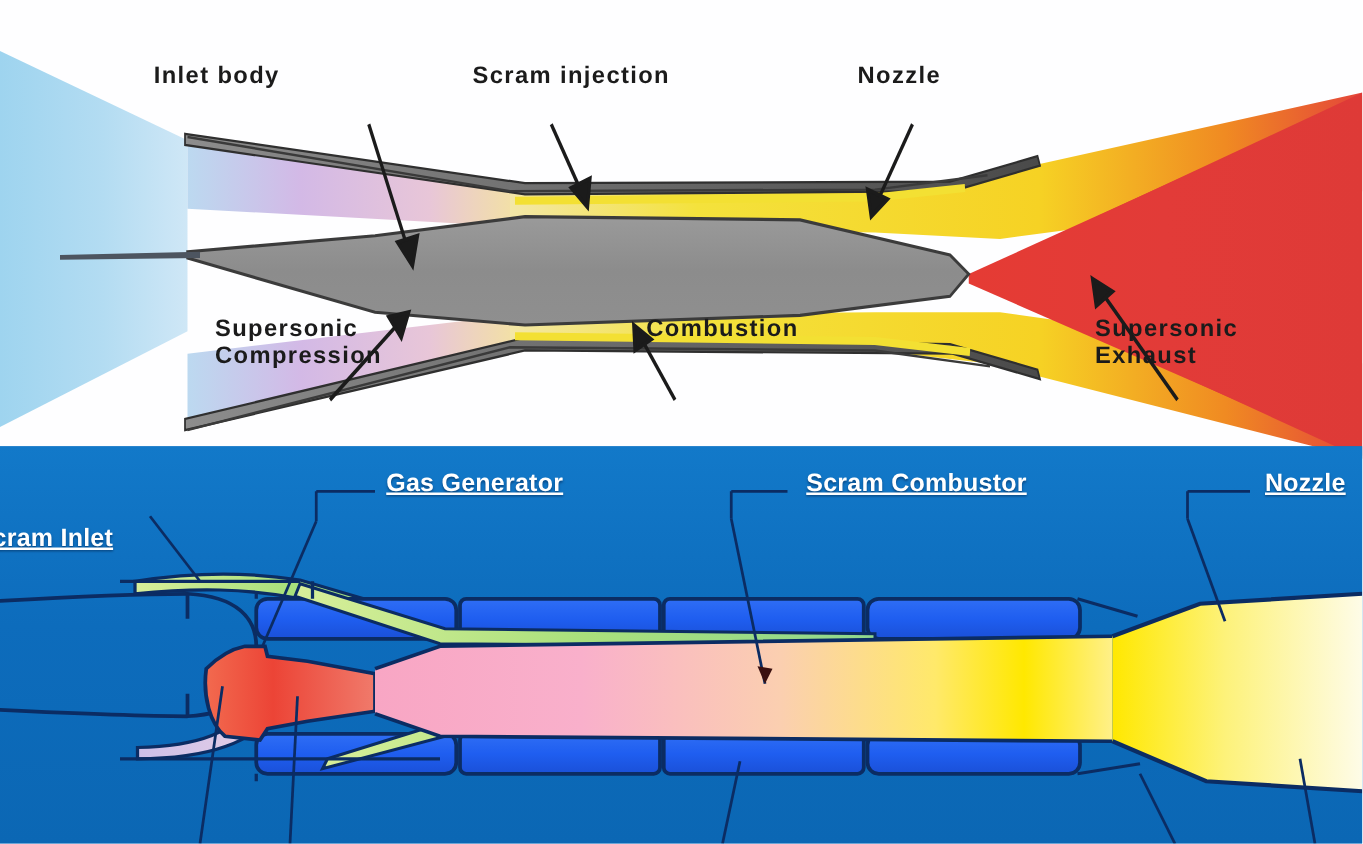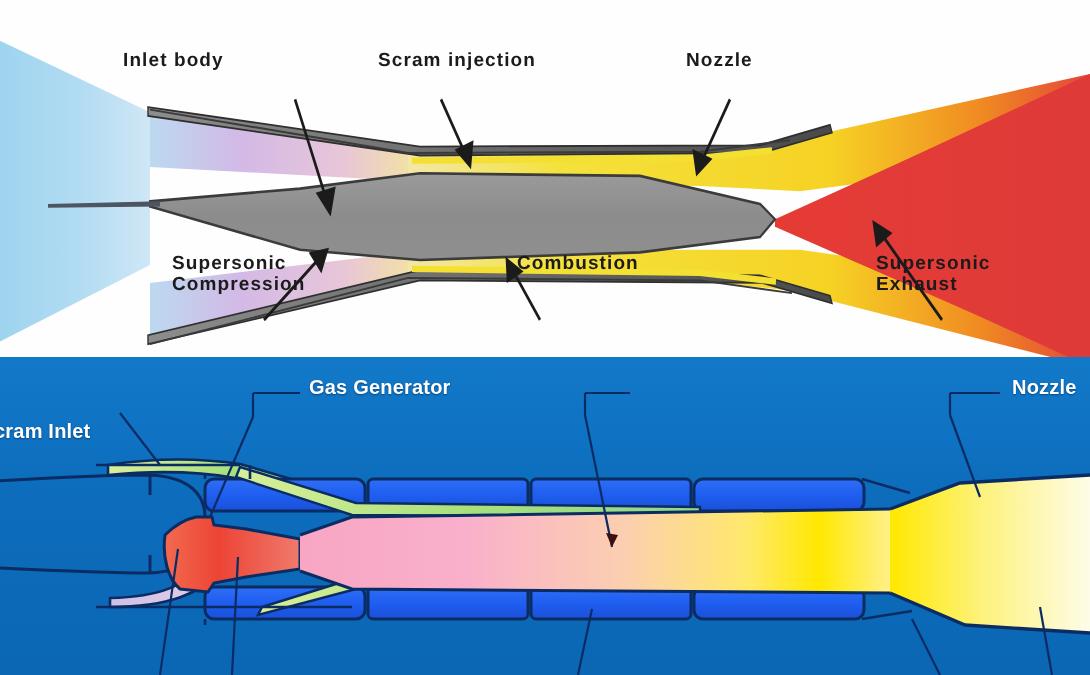--- a/index.html
+++ b/index.html
@@ -62,20 +62,21 @@
   .lbl-bot {
     position: absolute;
     color: #ffffff;
     font-family: "Liberation Sans", sans-serif;
     font-weight: bold;
     font-size: 20px;
     letter-spacing: 0.2px;
     line-height: 22px;
     white-space: pre;
     text-shadow: 0 1px 2px rgba(0,30,70,.55);
+    text-decoration: underline;
   }
 </style>
 </head>
 <body>
 
 <div id="stage">
 
   <div id="panel-top">
     <svg class="svg-layer" viewBox="0 0 1090 357" preserveAspectRatio="none">
       <defs>
@@ -282,16 +283,17 @@
         <path d="M592,252 L578,318"></path>
         <path d="M912,262 L940,318"></path>
         <path d="M1040,250 L1052,318"></path>
       </g>
 
       <polygon points="612,190 606,176 618,178" fill="#3a1010"></polygon>
     </svg>
 
     <div class="lbl-bot" style="left:-6px; top:63px;">cram Inlet</div>
     <div class="lbl-bot" style="left:309px; top:19px;">Gas Generator</div>
+    <div class="lbl-bot" style="left:645px; top:19px;">Scram Combustor</div>
     <div class="lbl-bot" style="left:1012px; top:19px;">Nozzle</div>
   </div>
 
 </div>
 
 </body></html>

